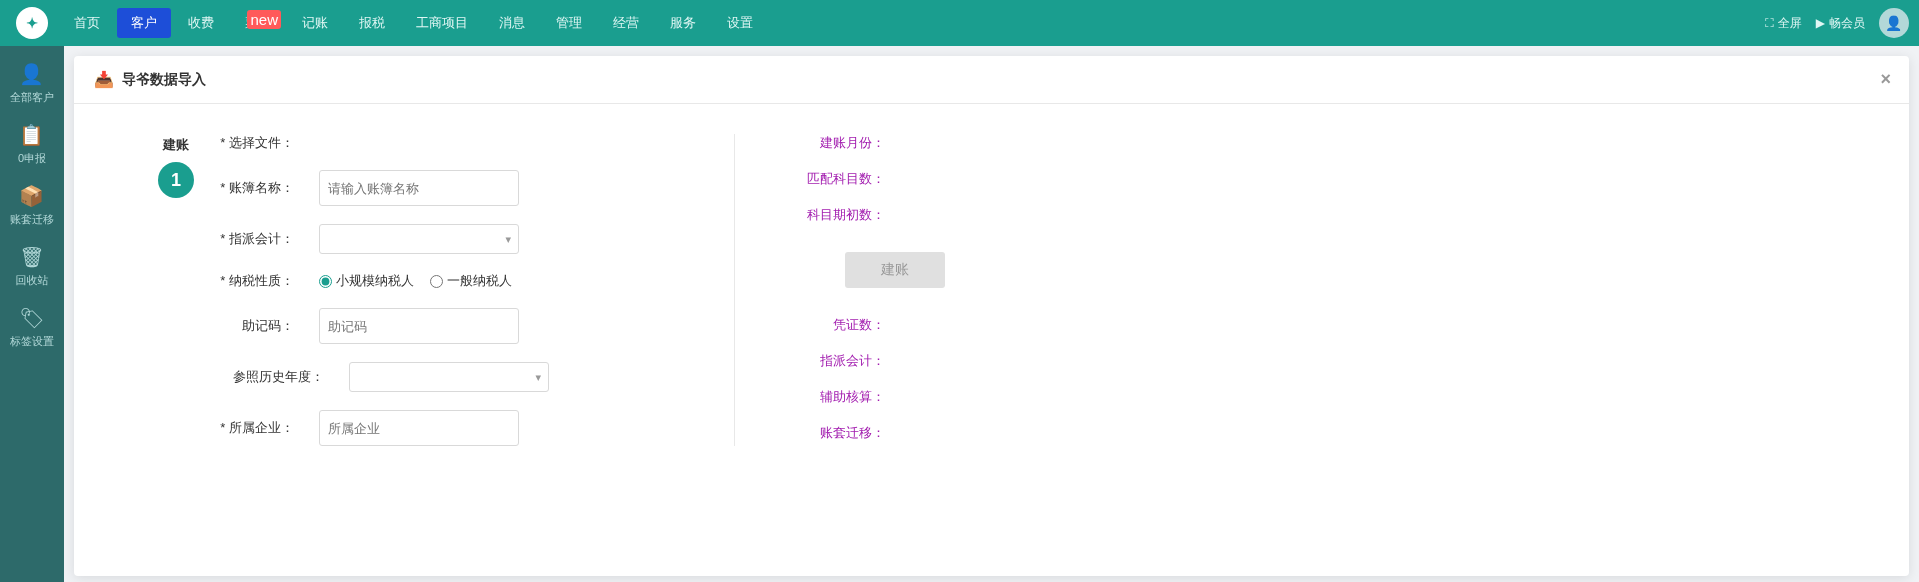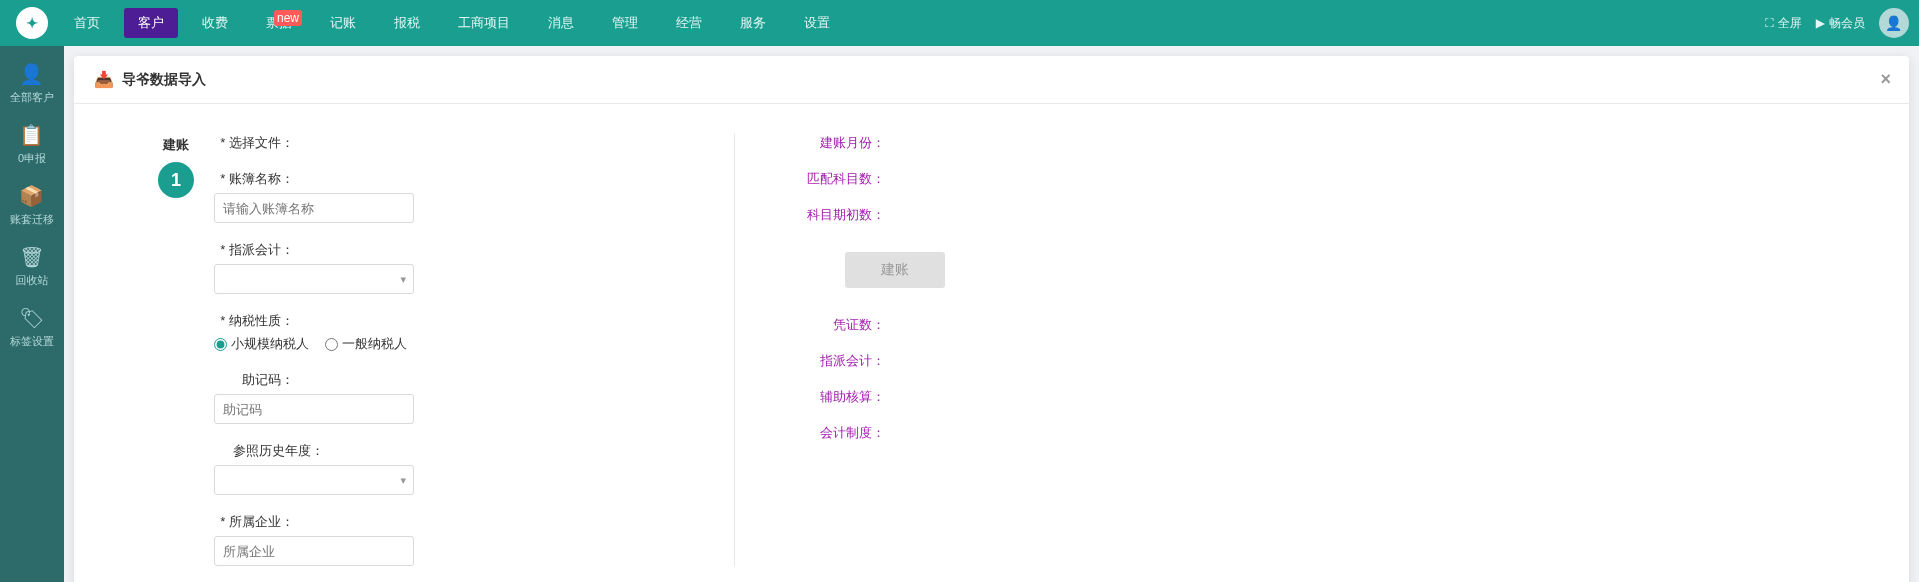--- a/index.html
+++ b/index.html
@@ -19,34 +19,34 @@
       height: 44px;
       display: flex; align-items: center; justify-content: center;
       margin-right: 6px;
     }
     .logo-circle {
       width: 32px; height: 32px; border-radius: 50%;
       background: #fff;
       display: flex; align-items: center; justify-content: center;
       color: #1a9e8f; font-size: 14px; font-weight: bold;
     }
-    .nav-items { display: flex; flex: 1; gap: 10px; }
+    .nav-items { display: flex; flex: 1; gap: 3px; }
     .nav-item {
       padding: 6px 14px;
       color: #e0f7f4;
       cursor: pointer;
       border-radius: 3px;
       font-size: 13px;
       white-space: nowrap;
       position: relative;
     }
-    .nav-item.active { background: #4c1d95; color: #fff; }
+    .nav-item.active { background: #1d4ed8; color: #fff; }
     .nav-badge {
       position: absolute; top: 2px; right: 4px;
-      background: #ff5a5a; color: #fff; font-size: 12px;
+      background: #ff5a5a; color: #fff; font-size: 15px;
       padding: 1px 3px; border-radius: 3px;
     }
     .nav-right {
       display: flex; align-items: center; gap: 14px;
       margin-left: auto;
     }
     .nav-right-item {
       color: #e0f7f4; font-size: 12px; cursor: pointer;
       display: flex; align-items: center; gap: 4px;
     }
@@ -102,27 +102,27 @@
 
     
     .form-section { display: flex; gap: 20px; }
     .step-circle {
       width: 36px; height: 36px; border-radius: 50%;
       background: #1a9e8f; color: #fff;
       display: flex; align-items: center; justify-content: center;
       font-size: 18px; font-weight: bold; margin-top: 4px;
     }
     .form-fields { display: flex; flex-direction: column; gap: 18px; min-width: 460px; }
-    .form-row { display: flex; align-items: flex-start; gap: 5px; flex-direction: column; }
+    .form-row { display: flex; align-items: center; gap: 25px; }
     .form-label {
       min-width: 80px; text-align: right; color: #333; font-size: 13px;
       white-space: nowrap;
     }
     .form-input {
-      height: 30px; border: 1px solid #d9d9d9; border-radius: 3px;
+      height: 36px; border: 1px solid #d9d9d9; border-radius: 3px;
       padding: 8px 8px; font-size: 13px; outline: none; color: #666;
       background: #fff;
     }
     .file-input-wrap { display: flex; align-items: center; gap: 0; }
     .file-text-input {
       width: 160px; height: 30px; border: 1px solid #d9d9d9;
       border-right: none; border-radius: 3px 0 0 3px;
       padding: 0 8px; font-size: 13px; outline: none;
     }
     .browse-btn {
@@ -323,21 +323,21 @@
             </div>
             <div class="info-row">
               <span class="info-label">指派会计：</span>
               <span class="info-value"></span>
             </div>
             <div class="info-row">
               <span class="info-label">辅助核算：</span>
               <span class="info-value"></span>
             </div>
             <div class="info-row">
-              <span class="info-label">会计制度：</span>
+              <span class="info-label">账套迁移：</span>
               <span class="info-value"></span>
             </div>
           </div>
         </div>
       </div>
     </div>
   </div>
 </div>
 
 </body></html>

